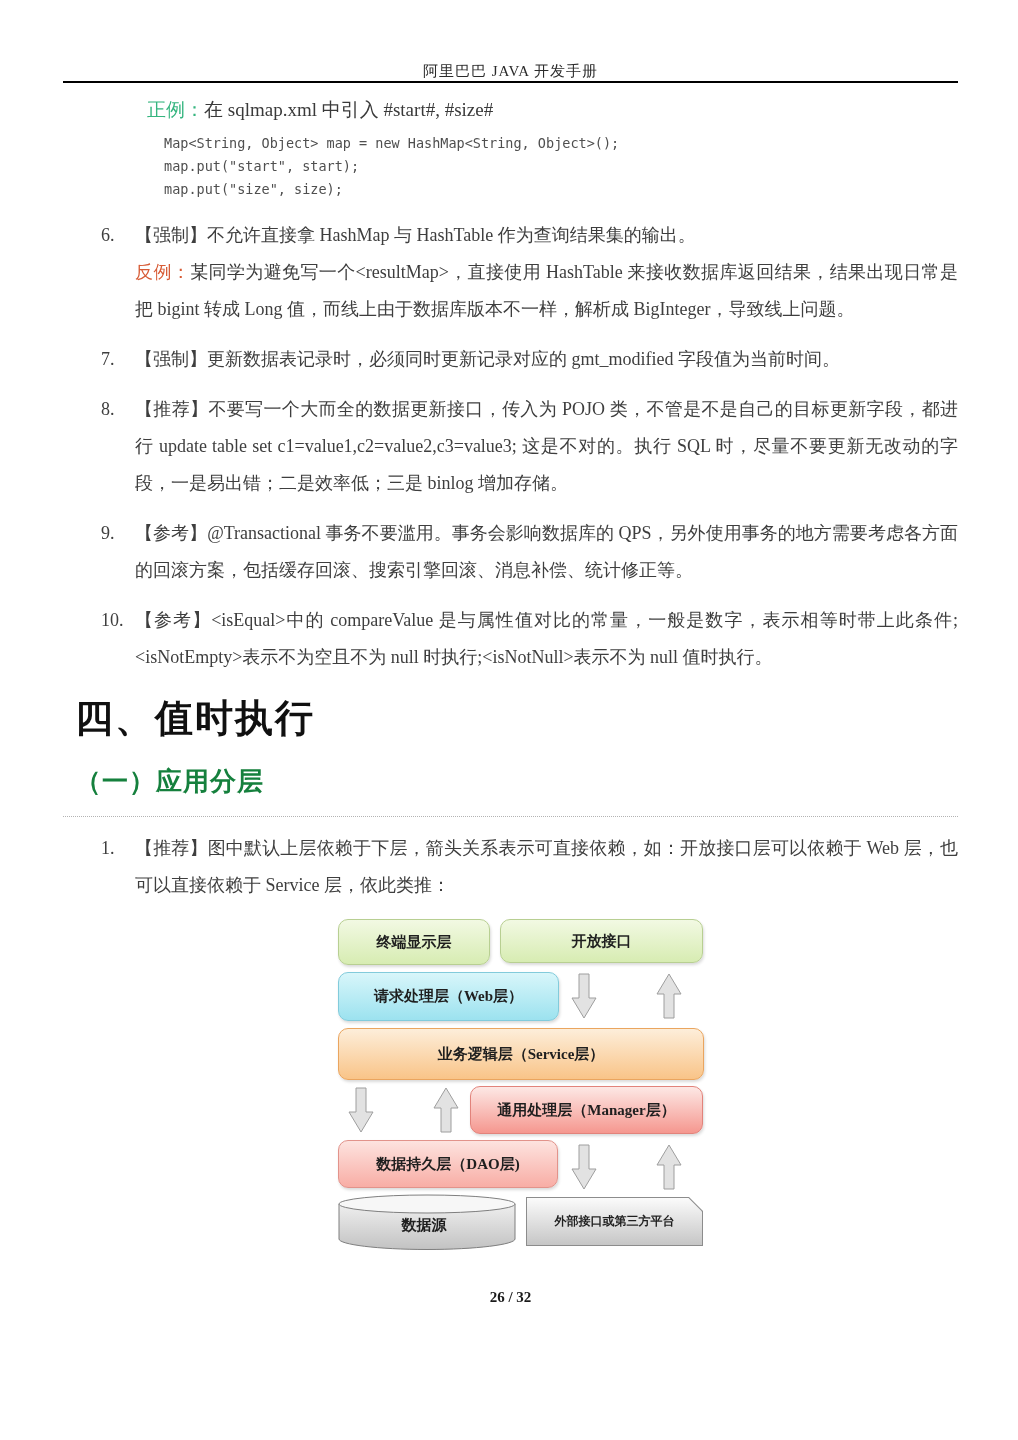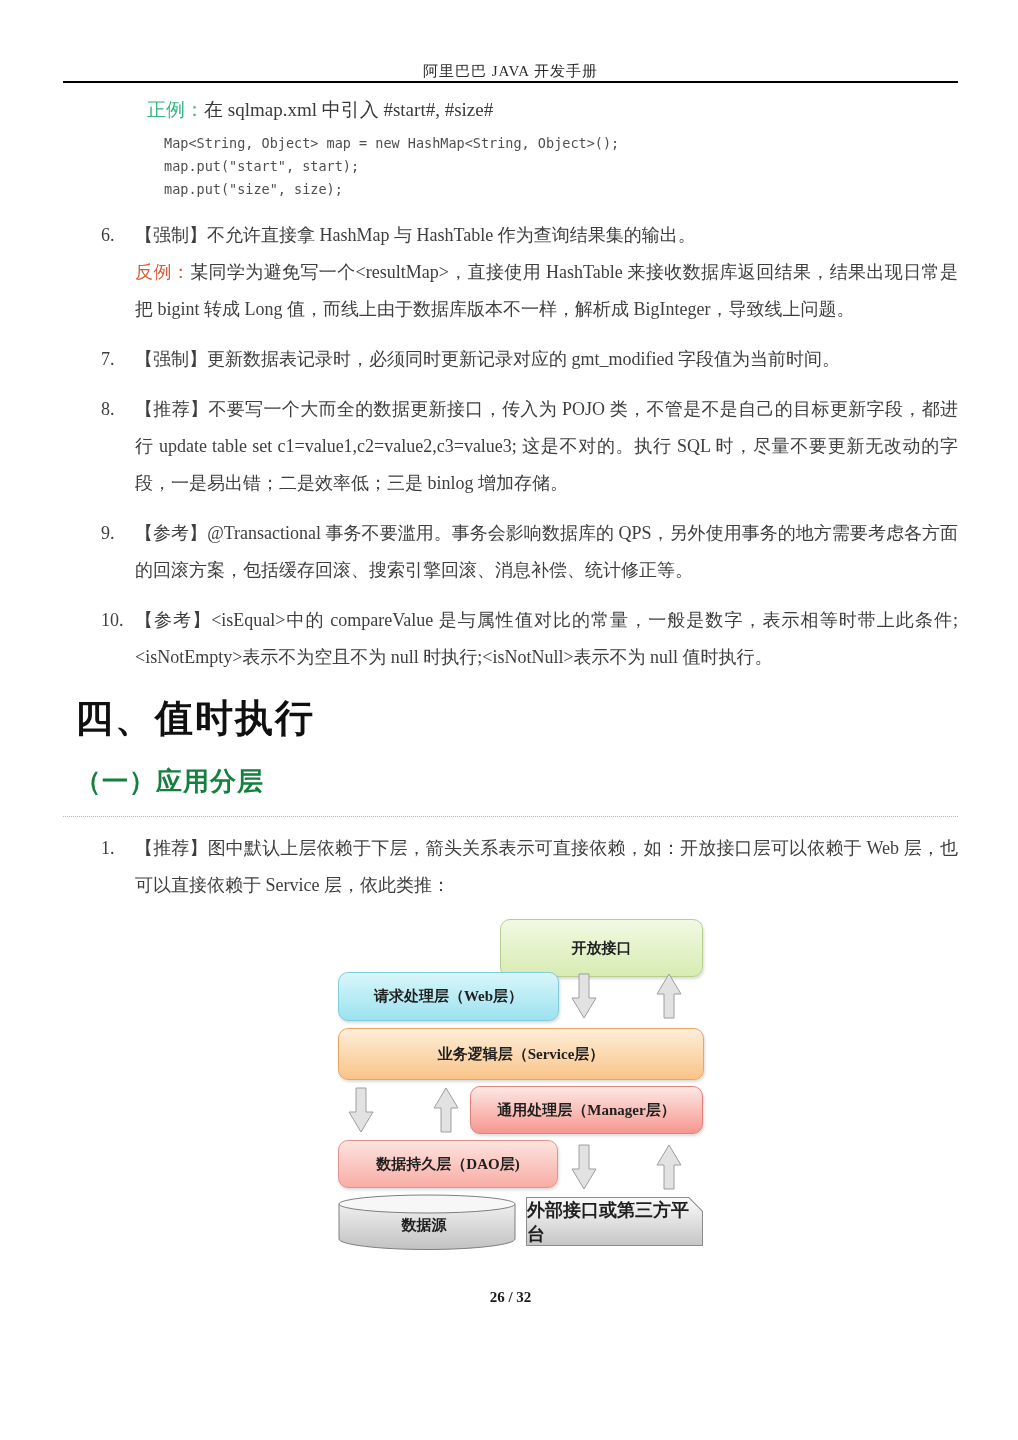--- a/index.html
+++ b/index.html
@@ -59,21 +59,21 @@
   .cyl{position:absolute;left:0;top:277px;width:172px;height:57px;}
   .cyl .lbl{position:absolute;left:0;top:22px;width:100%;text-align:center;
             font-weight:bold;font-size:15px;color:#1f1f1f;}
   .ext{position:absolute;left:188px;top:280px;width:177px;height:49px;
        background:var(--gray_box_border);
        clip-path:polygon(0 0,calc(100% - 14px) 0,100% 14px,100% 100%,0 100%);}
   .ext .inner{position:absolute;left:1px;top:1px;right:1px;bottom:1px;
        background:linear-gradient(var(--gray_box_top),var(--gray_box_bottom));
        clip-path:polygon(0 0,calc(100% - 13.5px) 0,100% 13.5px,100% 100%,0 100%);
        display:flex;align-items:center;justify-content:center;
-       font-weight:bold;font-size:18px;color:#1f1f1f;}
+       font-weight:bold;font-size:12px;color:#1f1f1f;}
   
   .ftr{margin-top:36px;text-align:center;font-weight:bold;font-size:15px;color:#1a1a1a;}
 </style>
 </head>
 <body>
 
 <div class="page">
 
   <div class="hdr">
     <span>阿里巴巴 JAVA 开发手册</span>
@@ -123,21 +123,24 @@
   <h2 class="sec-h2">（一）应用分层</h2>
   <div class="dotline"></div>
 
   <div class="li sec-item">
     <span class="num">1.</span>
     <p><span>【推荐】</span><span>图中默认上层依赖于下层，箭头关系表示可直接依赖，如：开放接口层可以依赖于 Web 层，也可以直接依赖于 Service 层，依此类推：</span></p>
   </div>
 
   <div class="diagram">
 
-    <div class="dbox green" style="left:162px;top:2px;width:203px;height:58px;">
+    <div class="dbox green" style="left:0;top:2px;width:152px;height:46px;">
+      <span>终端显示层</span>
+    </div>
+    <div class="dbox green" style="left:162px;top:2px;width:203px;height:44px;">
       <span>开放接口</span>
     </div>
 
     <div class="dbox blue" style="left:0;top:55px;width:221px;height:49px;">
       <span>请求处理层（Web层）</span>
     </div>
     <svg class="arrow" style="left:233px;top:56px;" viewBox="0 0 26 46">
         <polygon points="8,1 18,1 18,25 25,25 13,45 1,25 8,25"></polygon>
       </svg>
     <svg class="arrow" style="left:318px;top:56px;" viewBox="0 0 26 46">

